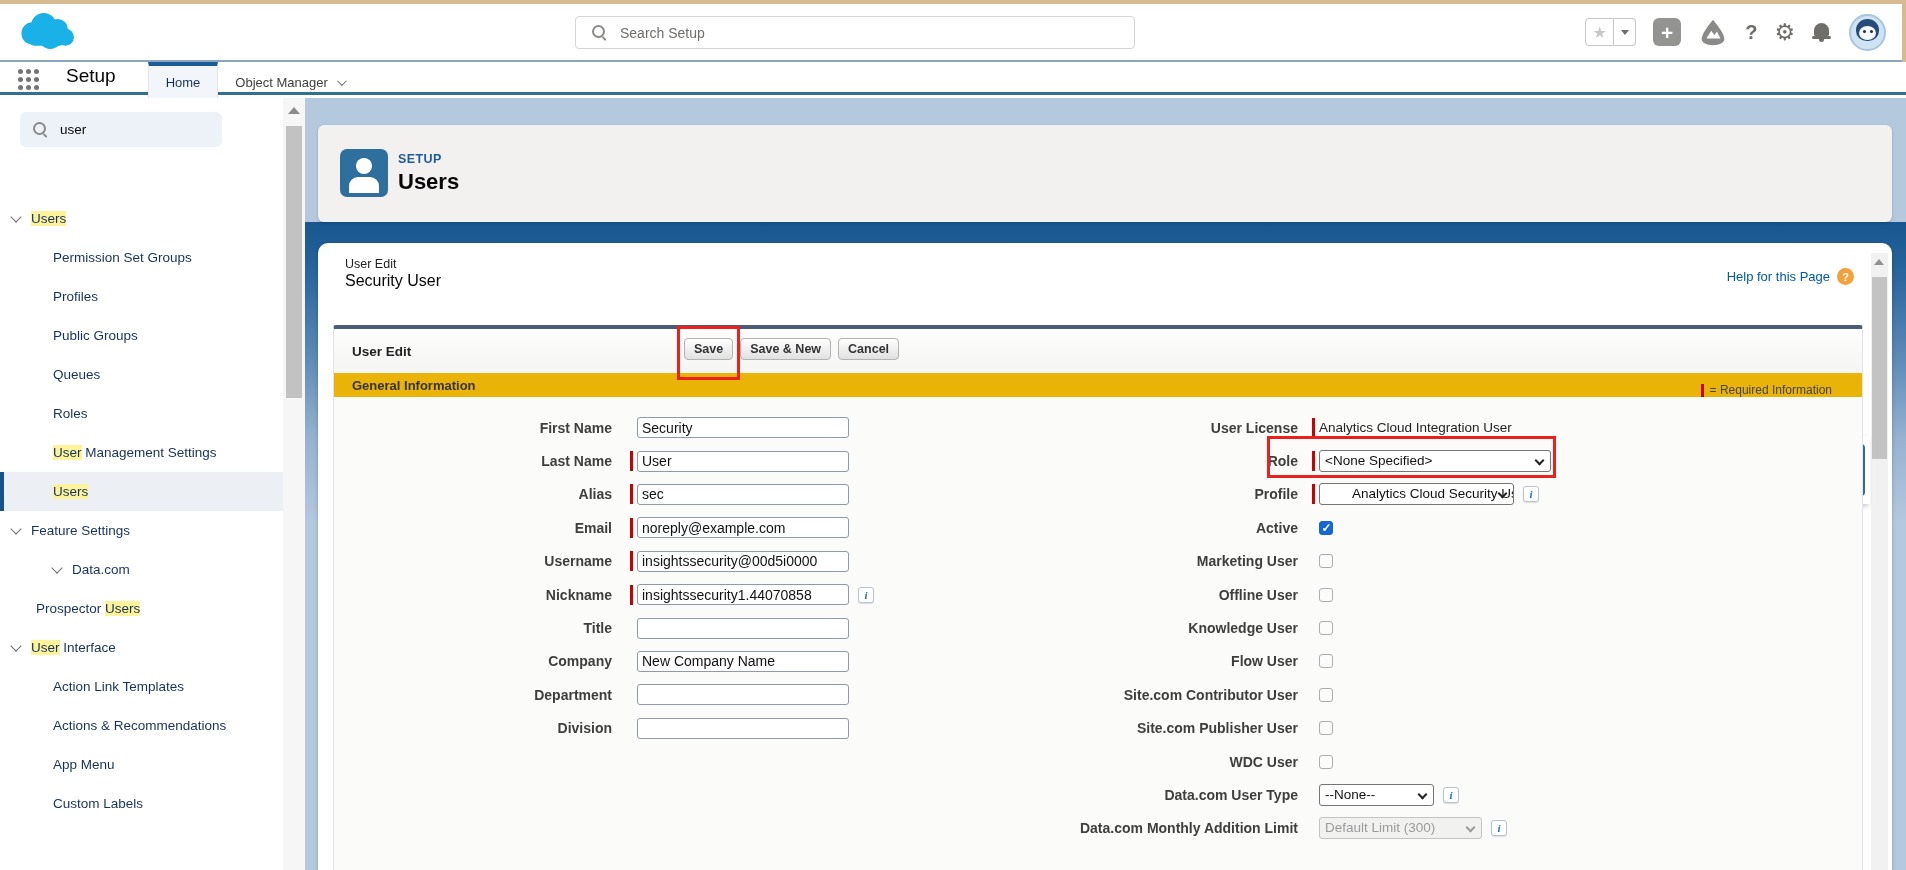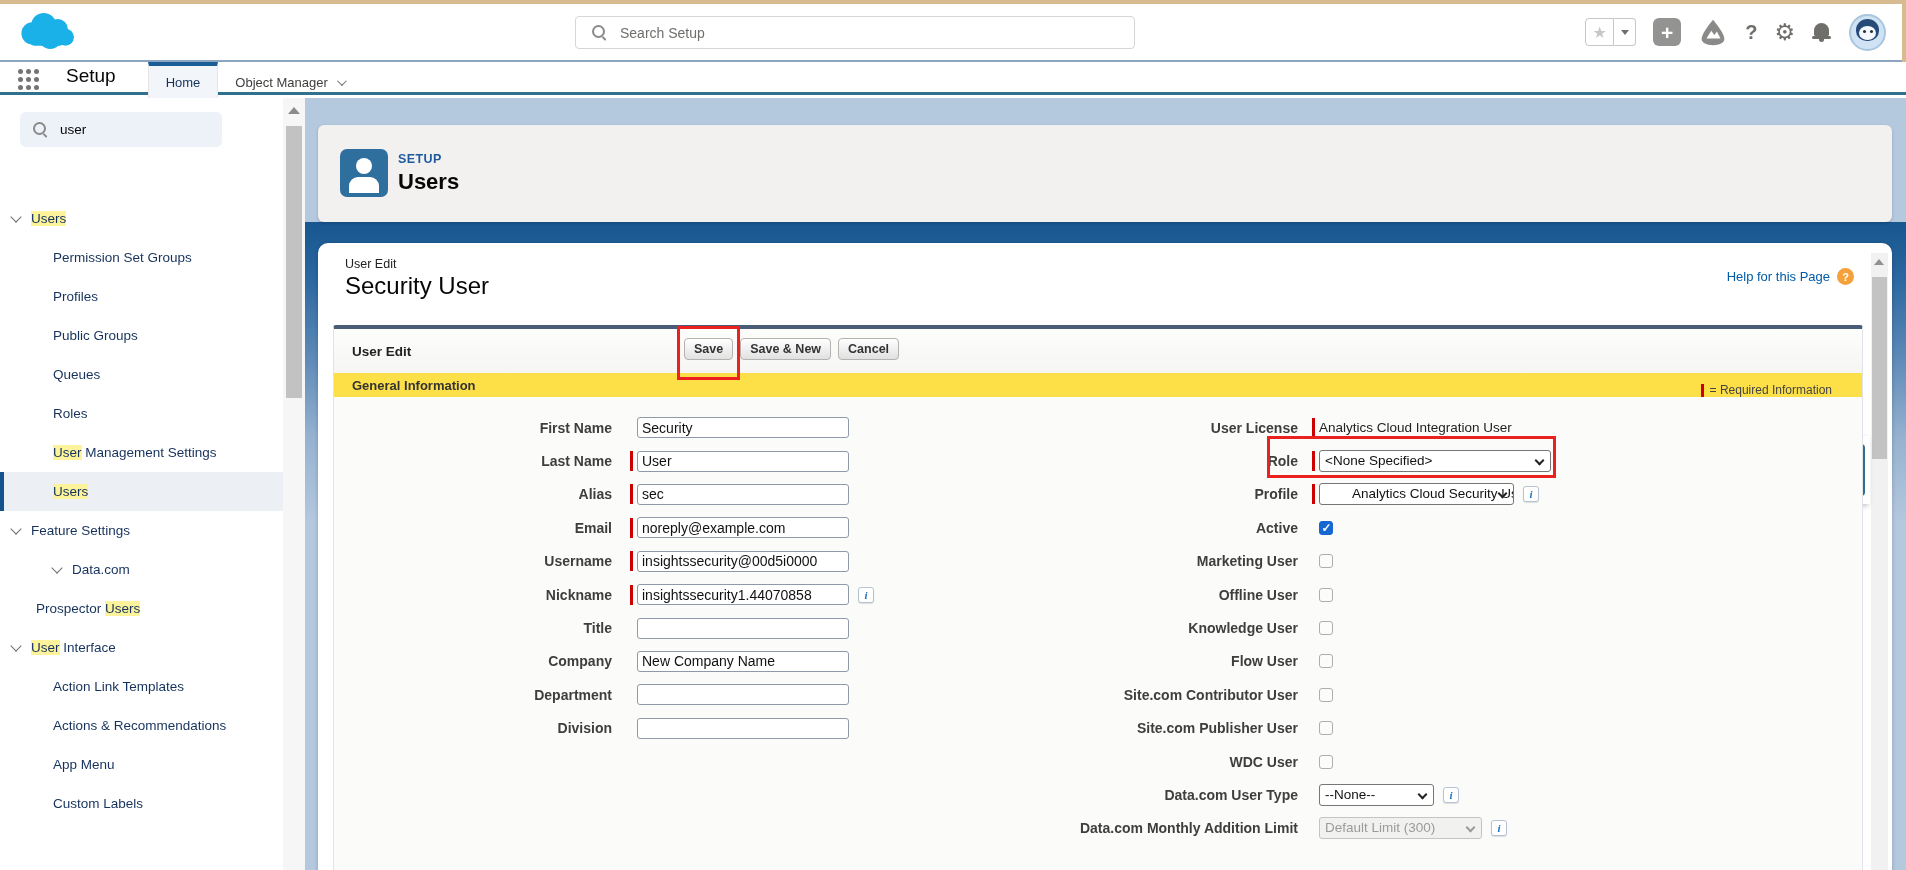--- a/index.html
+++ b/index.html
@@ -77,21 +77,21 @@
     background:linear-gradient(180deg,#17568e 0%, #2a669f 18%, #5d8ab7 45%, #96b2d0 72%, #b4c8de 100%); }
   .page-header-card { position:absolute; left:13px; top:27px; width:1574px; height:97px; background:#f2f1f0; border-radius:6px; box-shadow:0 1px 3px rgba(0,0,0,.18); }
   .obj-icon { position:absolute; left:22px; top:24px; width:48px; height:48px; background:#2e6f9e; border-radius:7px; overflow:hidden; }
   .obj-icon::before { content:""; position:absolute; left:16px; top:9px; width:16px; height:16px; background:#fff; border-radius:50%; }
   .obj-icon::after { content:""; position:absolute; left:9px; top:28px; width:30px; height:16px; background:#fff; border-radius:9px 9px 0 0; }
   .eyebrow { position:absolute; left:80px; top:27px; font-size:12.5px; font-weight:bold; color:#1f5a9e; letter-spacing:.4px; }
   .ph-title { position:absolute; left:80px; top:44px; font-size:22px; font-weight:bold; color:#080707; }
 
   .content-card { position:absolute; left:13px; top:145px; width:1574px; height:740px; background:#fff; border-radius:10px 10px 0 0; box-shadow:0 1px 4px rgba(0,0,0,.2); }
   .rec-type { position:absolute; left:27px; top:14px; font-size:12.5px; color:#222; }
-  .rec-title { position:absolute; left:27px; top:29px; font-size:24px; color:#080707; }
+  .rec-title { position:absolute; left:27px; top:29px; font-size:16px; color:#080707; }
   .help-row { position:absolute; right:38px; top:25px; display:flex; align-items:center; gap:7px; }
   .help-link { font-size:13px; color:#015ba7; }
   .help-q { width:17px; height:17px; border-radius:50%; background:#f5a13b; color:#fff; font-size:11px; font-weight:bold; display:flex; align-items:center; justify-content:center; }
 
   
   .card-scroll { position:absolute; right:4px; top:10px; width:17px; height:726px; background:#f1f1f1; }
   .card-scroll .arrow-up { position:absolute; left:3px; top:6px; width:0; height:0; border-left:5.5px solid transparent; border-right:5.5px solid transparent; border-bottom:6px solid #909090; }
   .card-scroll .thumb { position:absolute; left:1px; top:24px; width:15px; height:182px; background:#c3c3c3; }
 
   
@@ -100,21 +100,21 @@
   .side-tab .tri { position:absolute; left:13px; top:28px; width:0; height:0; border-top:6px solid transparent; border-bottom:6px solid transparent; border-right:8px solid #f0f3f5; }
 
   
   .section { position:absolute; left:15px; top:82px; width:1530px; height:656px; border:1px solid #e0e3e8; border-top:4px solid #4a5c77; border-radius:3px 3px 0 0; background:#fbfbfa; }
   .sec-header { position:relative; height:44px; background:linear-gradient(#fdfdfc,#f5f5f4); display:flex; align-items:center; }
   .sec-title { margin-left:18px; font-size:13.5px; font-weight:bold; color:#222; }
   .btn-group { position:absolute; left:350px; top:9px; display:flex; gap:7px;border-radius:11px; }
   .sbtn { padding:3px 9px; font-size:12.5px; font-weight:bold; color:#333; background:linear-gradient(#ffffff,#e1e1e1); border:1px solid #b5b2af; border-radius:4px; font-family:"Liberation Sans",sans-serif; cursor:pointer; white-space:nowrap; }
   .save-wrap { position:relative; }
   .save-annotation { position:absolute; left:-7px; right:-7px; top:-12px; bottom:-20px; border:3px solid #ea211e; z-index:6; pointer-events:none; }
-  .gen-bar { position:relative; height:24px; background:#fde047; display:flex; align-items:center; }
+  .gen-bar { position:relative; height:24px; background:#eab308; display:flex; align-items:center; }
   .gen-title { margin-left:18px; font-size:13px; font-weight:bold; color:#333; }
   .req-note { position:absolute; right:30px; display:flex; align-items:center; gap:6px; font-size:12px; color:#444;margin-top:10px; }
   .req-bar-sm { width:3px; height:13px; background:#c00; }
 
   
   .form-col { position:absolute; }
   .form-col.left { left:27px; top:168px; width:590px; }
   .form-col.right { left:662px; top:168px; width:640px; }
   .form-row { position:relative; height:33.4px; display:flex; align-items:center; }
   .f-label { width:267px; text-align:right; font-size:14px; font-weight:bold; color:#3e3e3c; flex:0 0 auto; }

